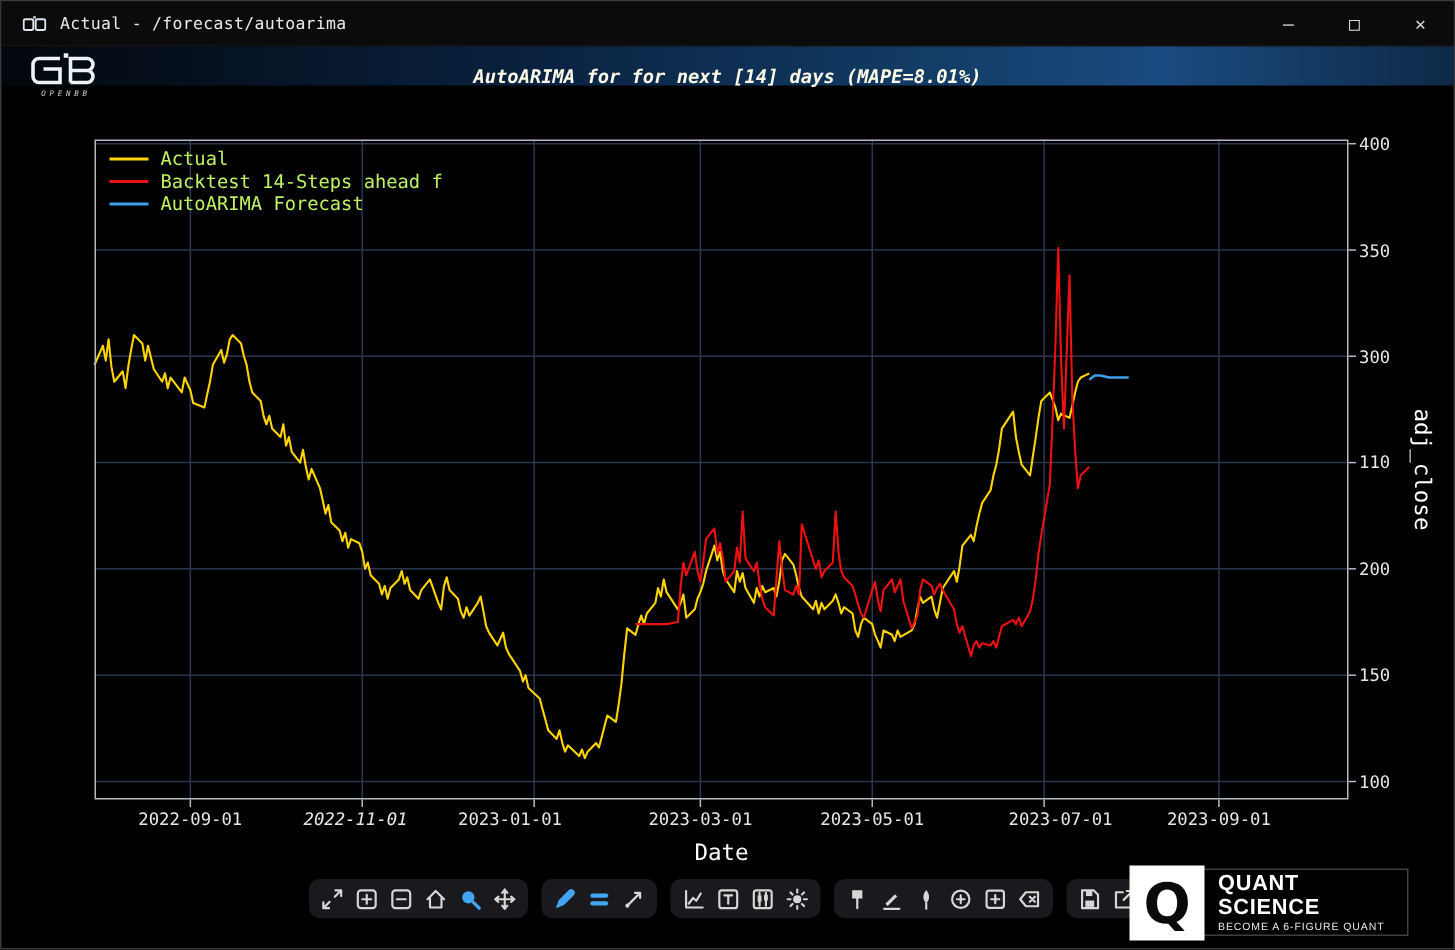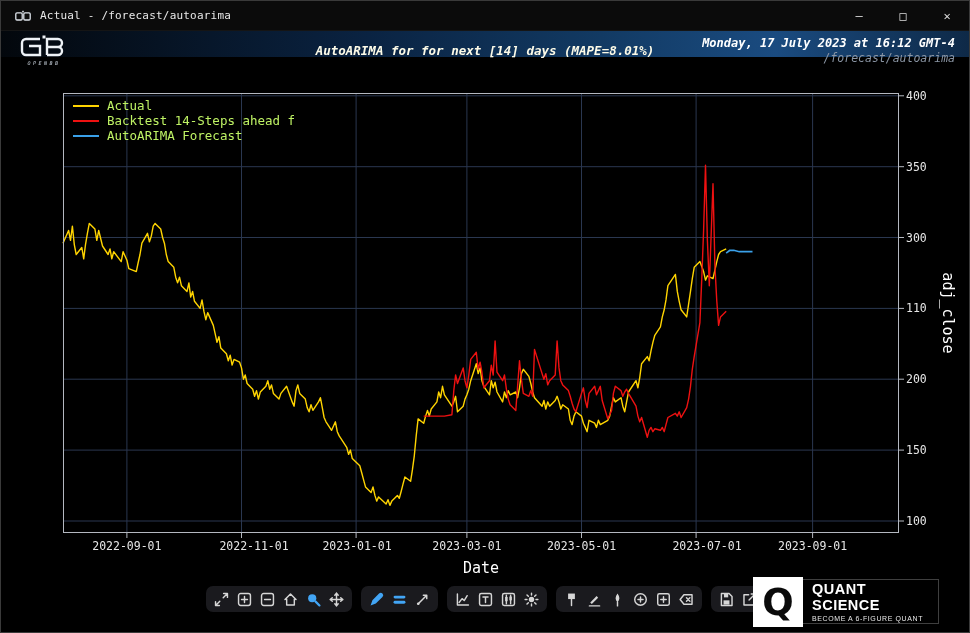--- a/index.html
+++ b/index.html
@@ -86,24 +86,20 @@
   <div class="header">
     <div class="brand">
       <svg width="50" height="24" viewBox="0 0 50 24">
         <path d="M21 4 H7 a4 4 0 0 0 -4 4 v8 a4 4 0 0 0 4 4 h14 v-9 h-11" fill="none" stroke="#eef2f6" stroke-width="2.4"></path>
         <path d="M28 20 V4 h11 a4 4 0 0 1 0 8 h-11 m11 0 a4 4 0 0 1 0 8 h-11" fill="none" stroke="#eef2f6" stroke-width="2.4"></path>
         <rect x="23.5" y="0.5" width="3" height="3" fill="#eef2f6"></rect>
       </svg>
       <span class="brand-sub">OPENBB</span>
     </div>
     <div class="chart-title">AutoARIMA for for next [14] days (MAPE=8.01%)</div>
-    <div class="header-right">
-      <div class="header-date">Monday, 17 July 2023 at 16:12 GMT-4</div>
-      <div class="header-path">/forecast/autoarima</div>
-    </div>
   </div>
 
   <div class="plot-wrap">
     <svg class="plot" width="836" height="440" viewBox="0 0 836 440">
         <line x1="63.9" y1="0" x2="63.9" y2="440" stroke="#2a3750" stroke-width="1"></line>
         <line x1="63.9" y1="440" x2="63.9" y2="445" stroke="#b4b8c0" stroke-width="1"></line>
         <line x1="178.5" y1="0" x2="178.5" y2="440" stroke="#2a3750" stroke-width="1"></line>
         <line x1="178.5" y1="440" x2="178.5" y2="445" stroke="#b4b8c0" stroke-width="1"></line>
         <line x1="293.1" y1="0" x2="293.1" y2="440" stroke="#2a3750" stroke-width="1"></line>
         <line x1="293.1" y1="440" x2="293.1" y2="445" stroke="#b4b8c0" stroke-width="1"></line>
@@ -146,22 +142,22 @@
       <span class="legend-label">Backtest 14-Steps ahead f</span>
     </div>
     <div class="legend-item">
       <span class="legend-swatch" style="background: rgb(58, 160, 232);"></span>
       <span class="legend-label">AutoARIMA Forecast</span>
     </div>
   </div>
 
   <div>
       <div class="xtick" style="left: 125.874px;">2022-09-01</div>
-      <div class="xtick" style="left: 253px;">2022-11-01</div>
-      <div class="xtick" style="left: 356px;">2023-01-01</div>
+      <div class="xtick" style="left: 236px; font-style: italic;">2022-11-01</div>
+      <div class="xtick" style="left: 339px;">2023-01-01</div>
       <div class="xtick" style="left: 465.91px;">2023-03-01</div>
       <div class="xtick" style="left: 580.508px;">2023-05-01</div>
       <div class="xtick" style="left: 706px;">2023-07-01</div>
       <div class="xtick" style="left: 811.582px;">2023-09-01</div>
     </div>
   <div>
       <div class="ytick" style="top: 512.955px;">100</div>
       <div class="ytick" style="top: 442.101px;">150</div>
       <div class="ytick" style="top: 371.248px;">200</div>
       <div class="ytick" style="top: 300.395px;">110</div>

